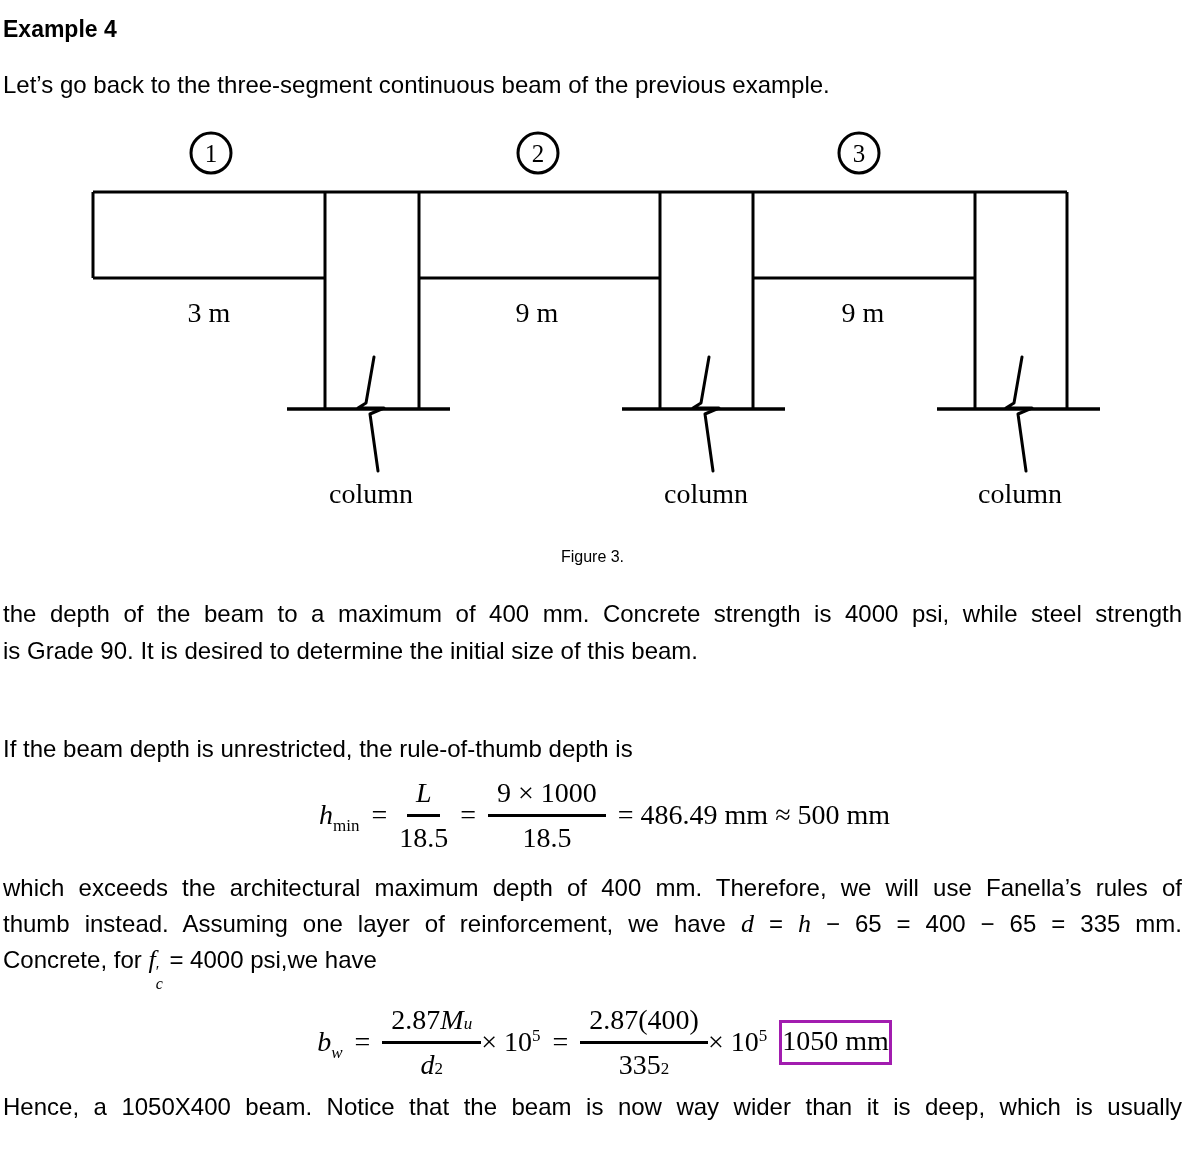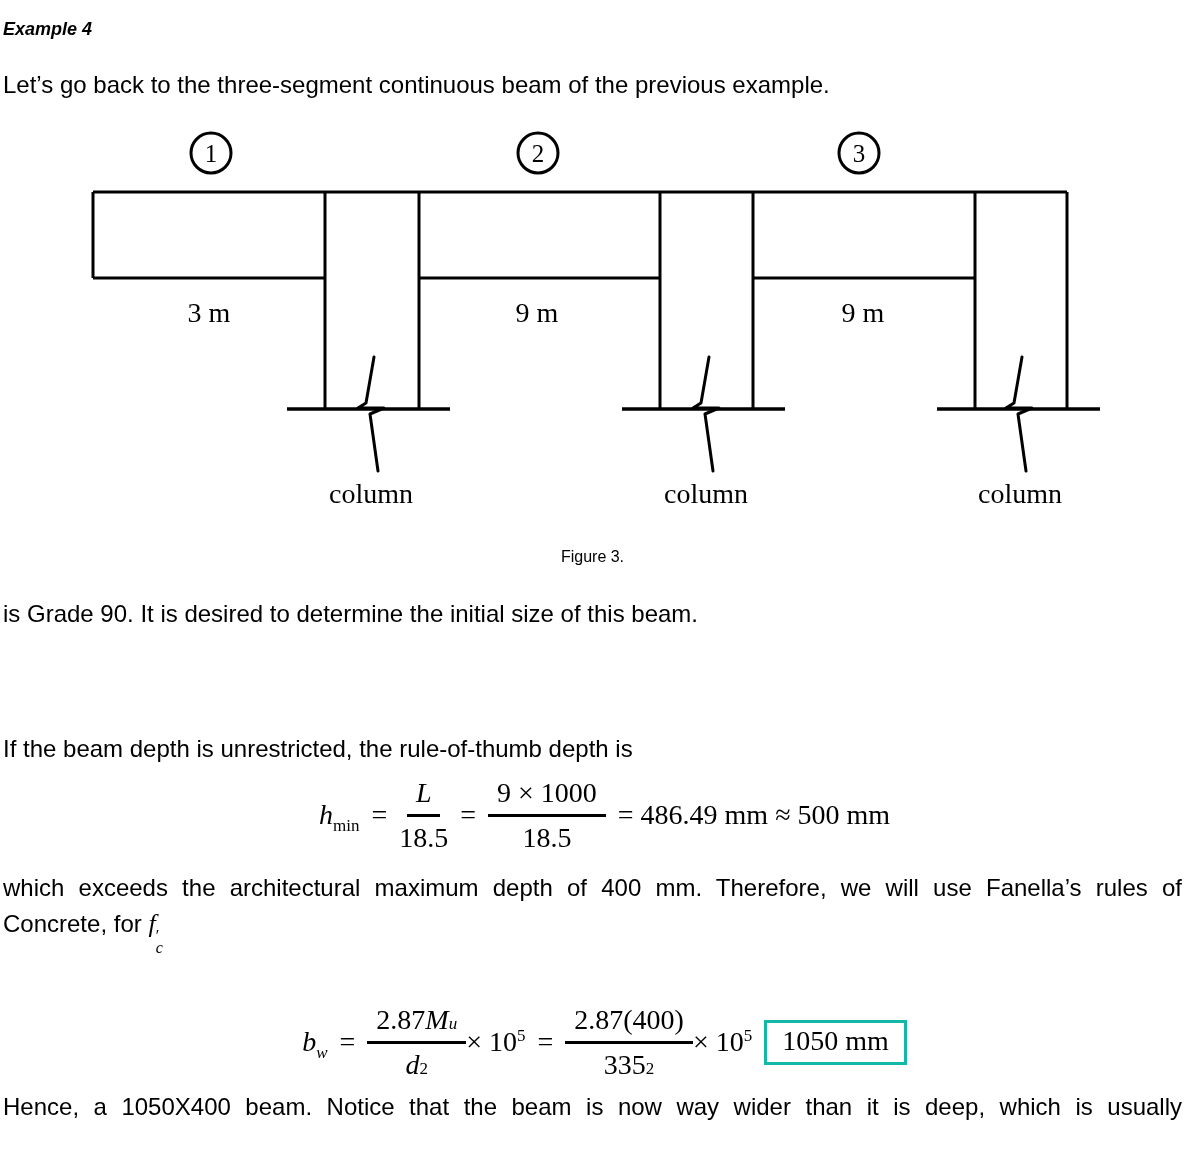--- a/index.html
+++ b/index.html
@@ -6,21 +6,21 @@
   body{
     width:1185px;height:1171px;position:relative;overflow:hidden;
     background:#ffffff;color:#000000;
     font-family:"Liberation Sans","DejaVu Sans",sans-serif;
   }
   .abs{position:absolute;}
   .block{left:3px;width:1179px;}
   .doc-line{font-size:24px;line-height:37px;}
   .lh36 .doc-line{line-height:36px;}
   .jline{text-align:justify;text-align-last:justify;}
-  .title-line{font-weight:bold;font-size:18px;line-height:37px;font-style:italic;}
+  .title-line{font-weight:bold;font-size:23px;line-height:37px;}
   .caption{left:0;width:1185px;text-align:center;font-size:16px;line-height:37px;}
 
   
   .mvar{font-family:"Liberation Serif","DejaVu Serif",serif;font-style:italic;font-size:26px;}
   .fstack{
     display:inline-flex;flex-direction:column;align-items:flex-start;
     font-family:"Liberation Serif","DejaVu Serif",serif;
     font-size:16px;line-height:12px;vertical-align:-9px;
   }
   .fstack .pr{font-style:normal;}
@@ -34,21 +34,21 @@
     white-space:nowrap;
   }
   .fop{margin:0 12px;}
   .frac{display:inline-flex;flex-direction:column;align-items:center;}
   .num{padding:0 9px 5px;border-bottom:3px solid #000;display:flex;align-items:baseline;justify-content:center;}
   .den{padding-top:5px;display:flex;align-items:baseline;justify-content:center;}
   .it{font-style:italic;}
   .ssub{font-size:17px;vertical-align:-7px;line-height:0;}
   .ssup{font-size:17px;vertical-align:10px;line-height:0;}
   .subroman{font-size:17px;vertical-align:-7px;line-height:0;font-style:normal;}
-  .boxed{border:3px solid #14b8a6;padding:2px 15px 5px;margin-left:12px;display:inline-block;text-align:center;}
+  .boxed{border:3px solid #a21caf;padding:2px 0 5px;margin-left:12px;display:inline-block;text-align:center;}
 
   .figsvg{top:118px;left:0;}
   svg text{font-family:"Liberation Serif","DejaVu Serif",serif;fill:#000;}
   svg .diagline{stroke:#000;stroke-width:3;fill:none;}
   svg .groundline{stroke:#000;stroke-width:3.5;fill:none;}
   svg .bolt{stroke:#000;stroke-width:3;fill:none;stroke-linejoin:round;stroke-linecap:round;}
 </style>
 </head>
 <body>
 
@@ -103,20 +103,21 @@
   <text x="863" y="322" font-size="28" text-anchor="middle">9 m</text>
 
   <text x="371" y="503" font-size="28" text-anchor="middle">column</text>
   <text x="706" y="503" font-size="28" text-anchor="middle">column</text>
   <text x="1020" y="503" font-size="28" text-anchor="middle">column</text>
 </svg>
 
 <div class="abs caption" style="top:538px;">Figure 3.</div>
 
 <div class="abs block" style="top:595px;">
+  <div class="doc-line jline">the depth of the beam to a maximum of 400 mm. Concrete strength is 4000 psi, while steel strength</div>
   <div class="doc-line">is Grade 90. It is desired to determine the initial size of this beam.</div>
 </div>
 
 <div class="abs block doc-line" style="top:730px;">If the beam depth is unrestricted, the rule-of-thumb depth is</div>
 
 <div class="abs formula" style="top:760px;">
   <span><span class="it">h</span><span class="subroman">min</span></span>
   <span class="fop">=</span>
   <span class="frac">
     <span class="num it">L</span>
@@ -125,24 +126,25 @@
   <span class="fop">=</span>
   <span class="frac">
     <span class="num">9 × 1000</span>
     <span class="den">18.5</span>
   </span>
   <span style="margin-left:12px;">= 486.49 mm ≈ 500 mm</span>
 </div>
 
 <div class="abs block lh36" style="top:870px;">
   <div class="doc-line jline">which exceeds the architectural maximum depth of 400 mm. Therefore, we will use Fanella’s rules of</div>
+  <div class="doc-line jline"><span>thumb instead. Assuming one layer of reinforcement, we have </span><span class="mvar">d</span><span> = </span><span class="mvar">h</span><span> − 65 = 400 − 65 = 335 mm.</span></div>
   <div class="doc-line"><span>Concrete, for </span><span class="mvar">f</span><span class="fstack">
         <span class="pr">′</span>
         <span class="sb">c</span>
-      </span></div>
+      </span><span> = 4000 psi,we have</span></div>
 </div>
 
 <div class="abs formula" style="top:987px;">
   <span><span class="it">b</span><span class="ssub it">w</span></span>
   <span class="fop">=</span>
   <span class="frac">
     <span class="num">
         <span>2.87</span>
         <span class="it">M</span>
         <span class="ssub it">u</span>

